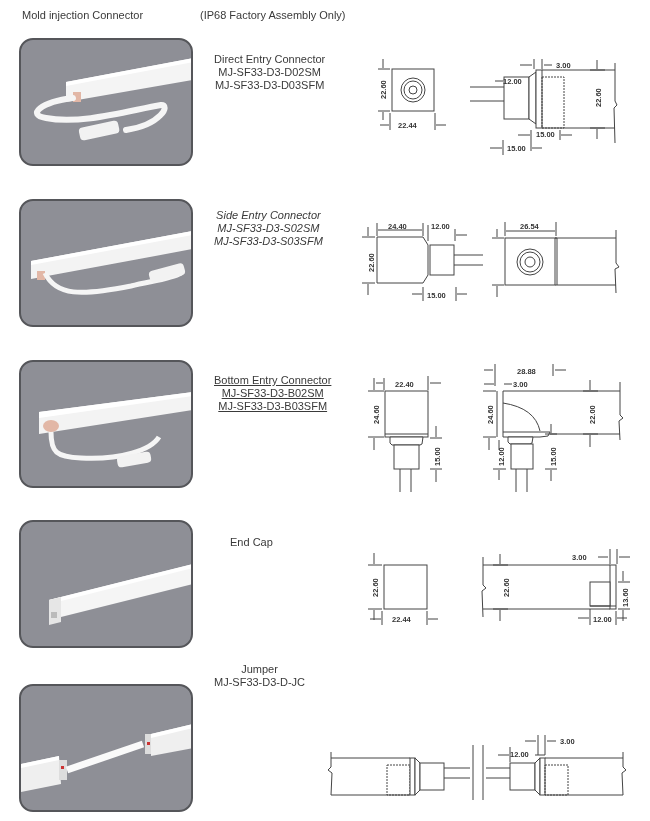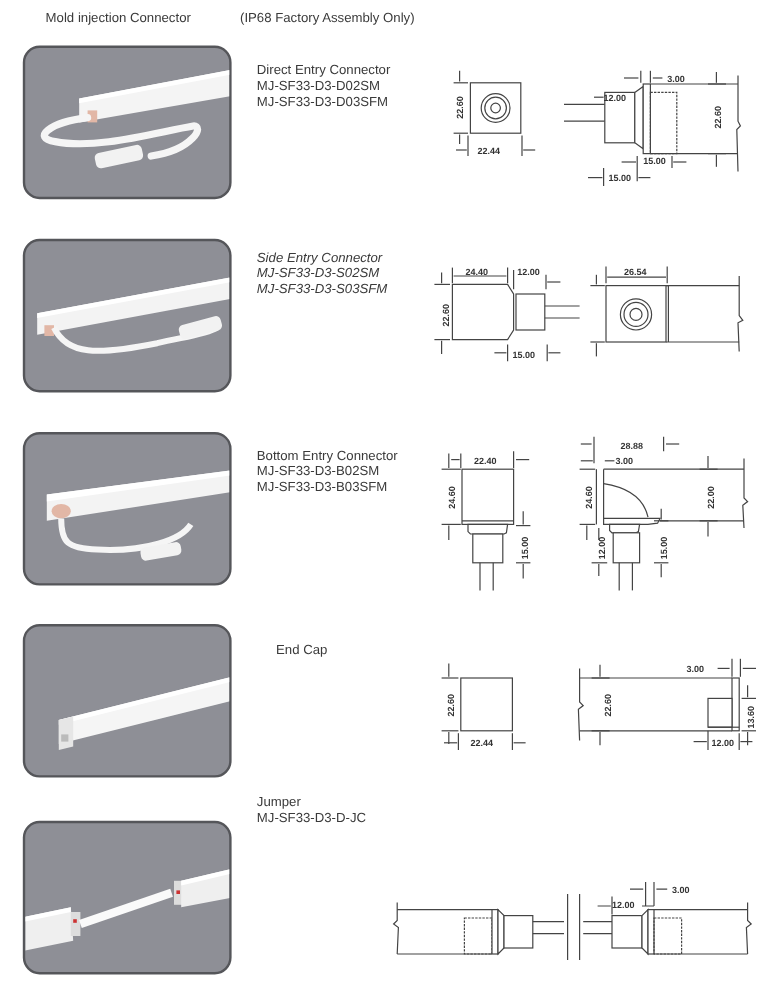--- a/index.html
+++ b/index.html
@@ -1,26 +1,26 @@
 <!DOCTYPE html>
 <html><head>
 <meta charset="utf-8">
 <style>
   html, body { margin:0; padding:0; background:#ffffff; }
   body { width:650px; height:821px; position:relative; overflow:hidden;
          font-family:"Liberation Sans", sans-serif; color:#333; }
   .hdr { position:absolute; top:9px; font-size:11px; color:#3a3a3a; }
-  .hdr-title { left:38px; }
+  .hdr-title { left:22px; }
   .hdr-note { left:200px; }
   .photo { position:absolute; left:19px; width:174px; height:128px;
            background:#8e8f96; border:2px solid #55565a; border-radius:14px;
            overflow:hidden; box-sizing:border-box; }
   .photo svg { position:absolute; left:0; top:0; }
   .txt { position:absolute; left:214px; font-size:11px; line-height:13px; color:#3a3a3a; }
-  .txt div { white-space:nowrap; }
+  .txt div { white-space:nowrap;text-align:center; }
   .drw { position:absolute; }
   .dim { font-family:"Liberation Sans", sans-serif; font-size:7.5px; font-weight:bold; fill:#333; }
 </style>
 </head>
 <body>
 
 <div class="hdr hdr-title">Mold injection Connector</div>
 <div class="hdr hdr-note">(IP68 Factory Assembly Only)</div>
 
 <div class="photo" style="top:38px;">
@@ -149,21 +149,21 @@
 
 <div class="photo" style="top:360px;">
   <svg width="174" height="128" viewBox="0 0 174 128">
     <polygon points="18,50 172,30 172,48 18,72" fill="#f3f3f3"></polygon>
     <polygon points="18,50 172,30 172,34 18,56" fill="#fff"></polygon>
     <ellipse cx="30" cy="64" rx="8" ry="6" fill="#e2b7a6"></ellipse>
     <path d="M30,70 C30,90 35,95 60,96 C100,98 130,88 138,75" stroke="#f5f5f5" stroke-width="5" fill="none"></path>
     <rect x="96" y="92" width="34" height="11" rx="4" fill="#f2f2f2" transform="rotate(-10 113 97)"></rect>
   </svg>
 </div>
-<div class="txt" style="top:374px;">
+<div class="txt" style="top:374px;text-decoration:underline;">
   <div>Bottom Entry Connector</div>
   <div>MJ-SF33-D3-B02SM</div>
   <div>MJ-SF33-D3-B03SFM</div>
 </div>
 <svg class="drw" style="left:350px; top:360px;" width="290" height="140">
   <g stroke="#444" stroke-width="1" fill="none">
     <rect x="35" y="31" width="43" height="46" fill="#fff"></rect>
     <line x1="35" y1="74" x2="78" y2="74"></line>
     <path d="M40,77 L73,77 L72,84 L70,85 L42,85 L40,83 Z" fill="#fff"></path>
     <rect x="44" y="85" width="25" height="24" fill="#fff"></rect>

